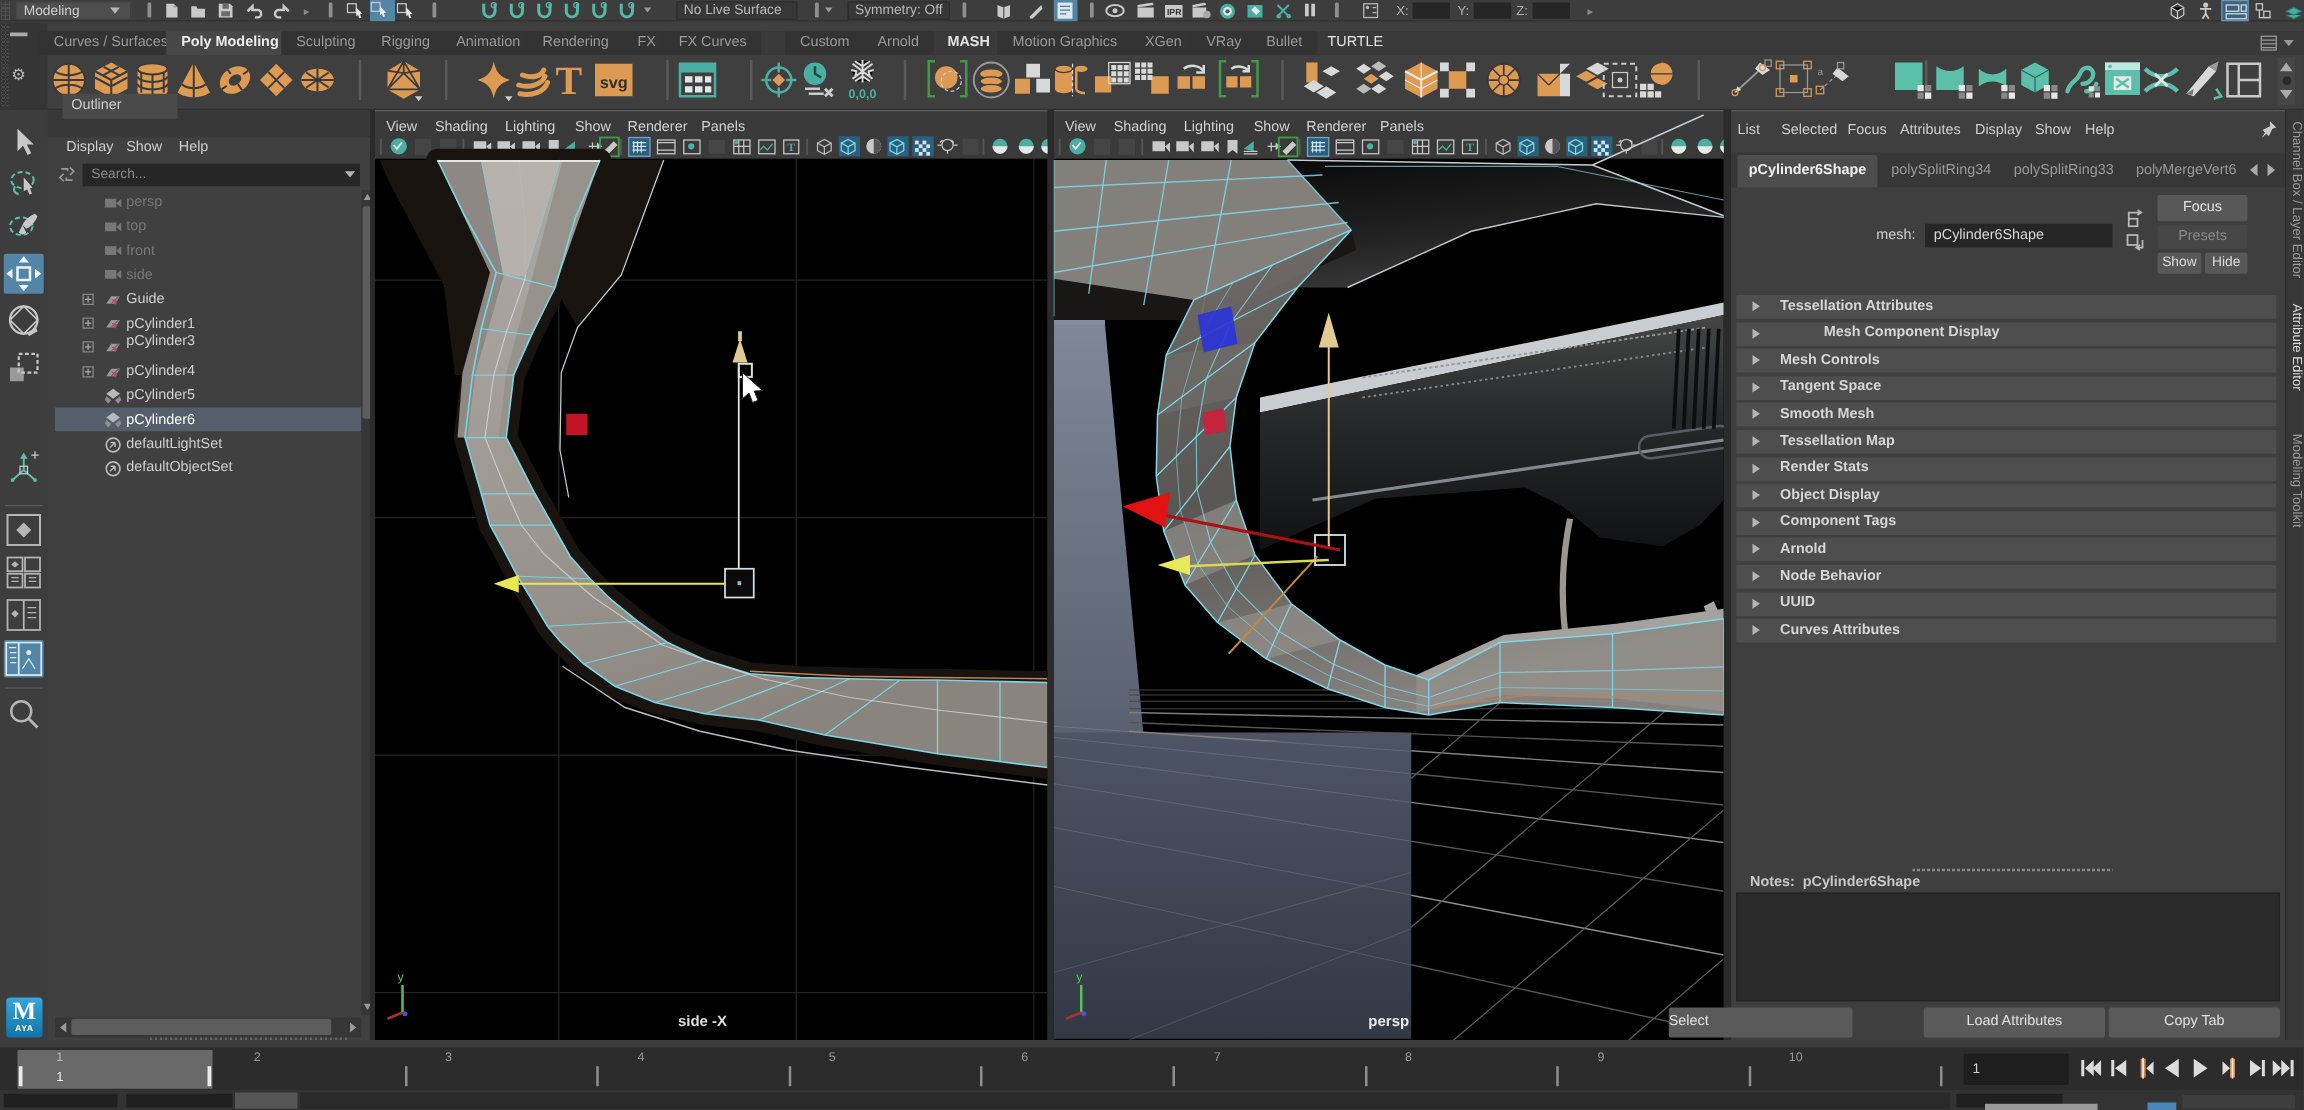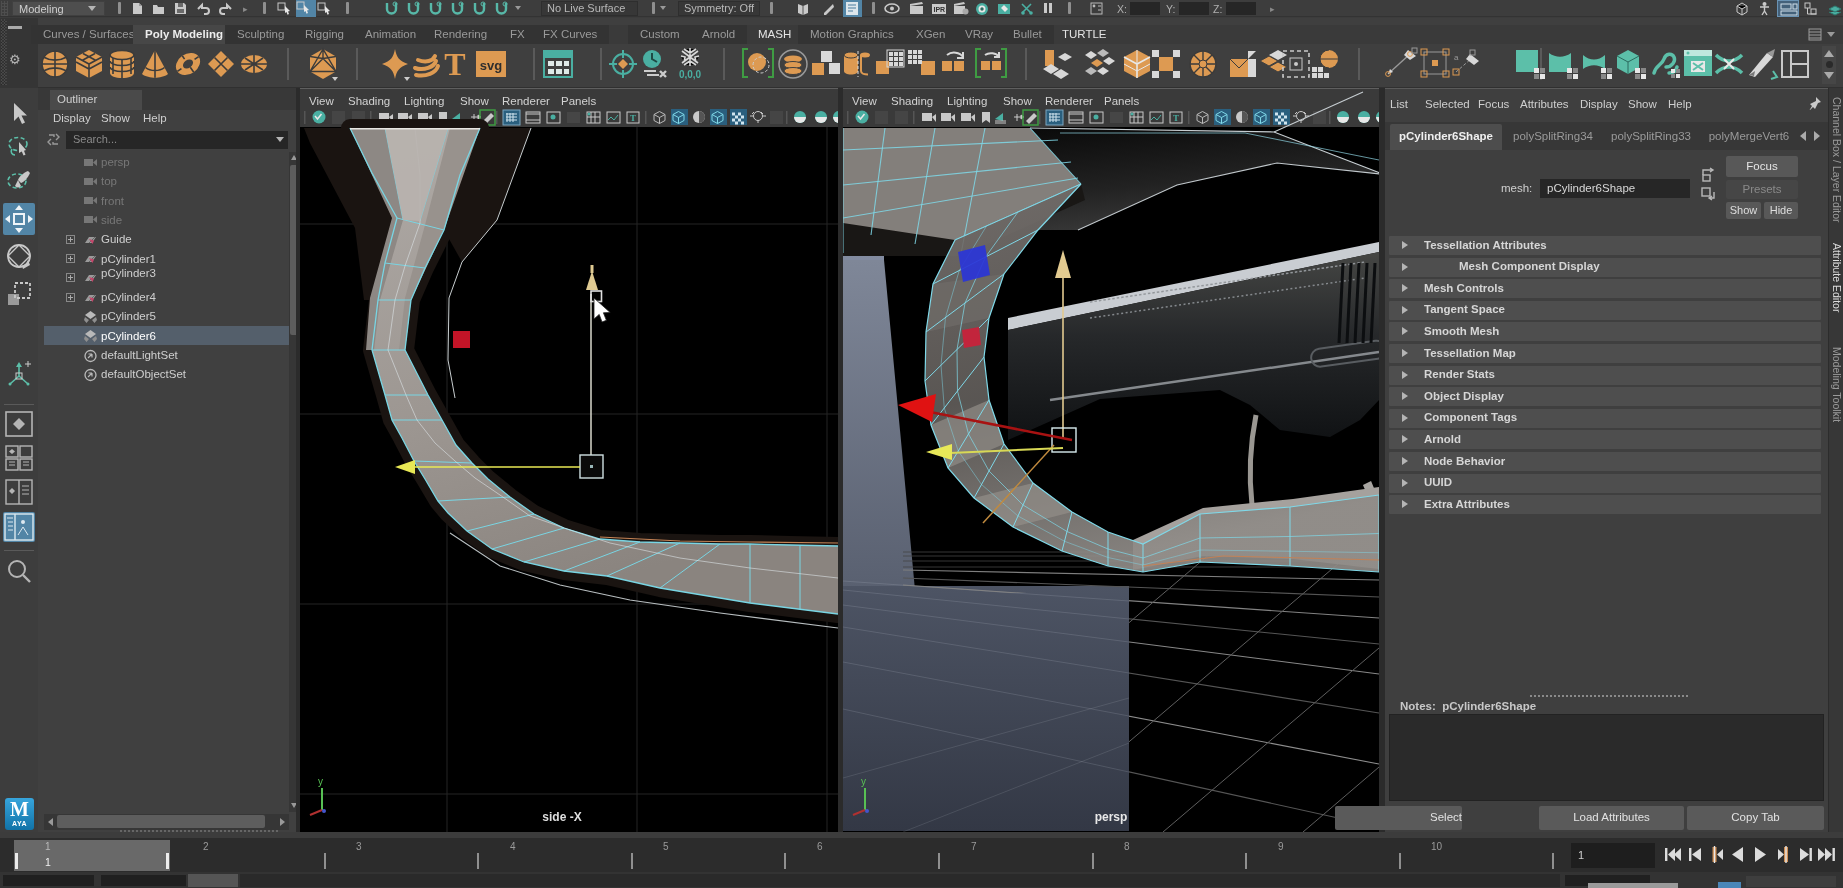--- a/index.html
+++ b/index.html
@@ -224,21 +224,21 @@
 <div class="a" style="left:31px;top:25px;height:19px;padding:0 12px;background:#333;color:#9a9a9a;font-size:11.5px;line-height:18px">Curves / Surfaces</div>
 <div class="a" style="left:133px;top:25px;height:19px;padding:0 12px;background:#474747;color:#ededed;font-size:11.5px;font-weight:bold;line-height:18px">Poly Modeling</div>
 <div class="a" style="left:225px;top:25px;height:19px;padding:0 12px;background:#333;color:#9a9a9a;font-size:11.5px;line-height:18px">Sculpting</div>
 <div class="a" style="left:293px;top:25px;height:19px;padding:0 12px;background:#333;color:#9a9a9a;font-size:11.5px;line-height:18px">Rigging</div>
 <div class="a" style="left:353px;top:25px;height:19px;padding:0 12px;background:#333;color:#9a9a9a;font-size:11.5px;line-height:18px">Animation</div>
 <div class="a" style="left:422px;top:25px;height:19px;padding:0 12px;background:#333;color:#9a9a9a;font-size:11.5px;line-height:18px">Rendering</div>
 <div class="a" style="left:498px;top:25px;height:19px;padding:0 12px;background:#333;color:#9a9a9a;font-size:11.5px;line-height:18px">FX</div>
 <div class="a" style="left:531px;top:25px;height:19px;padding:0 12px;background:#333;color:#9a9a9a;font-size:11.5px;line-height:18px">FX Curves</div>
 <div class="a" style="left:628px;top:25px;height:19px;padding:0 12px;background:#333;color:#9a9a9a;font-size:11.5px;line-height:18px">Custom</div>
 <div class="a" style="left:690px;top:25px;height:19px;padding:0 12px;background:#333;color:#9a9a9a;font-size:11.5px;line-height:18px">Arnold</div>
-<div class="a" style="left:746px;top:25px;height:19px;padding:0 12px;color:#e4e4e4;font-size:11.5px;font-weight:normal;line-height:18px">MASH</div>
+<div class="a" style="left:746px;top:25px;height:19px;padding:0 12px;color:#e4e4e4;font-size:11.5px;font-weight:bold;line-height:18px">MASH</div>
 <div class="a" style="left:798px;top:25px;height:19px;padding:0 12px;background:#333;color:#9a9a9a;font-size:11.5px;line-height:18px">Motion Graphics</div>
 <div class="a" style="left:904px;top:25px;height:19px;padding:0 12px;background:#333;color:#9a9a9a;font-size:11.5px;line-height:18px">XGen</div>
 <div class="a" style="left:953px;top:25px;height:19px;padding:0 12px;background:#333;color:#9a9a9a;font-size:11.5px;line-height:18px">VRay</div>
 <div class="a" style="left:1001px;top:25px;height:19px;padding:0 12px;background:#333;color:#9a9a9a;font-size:11.5px;line-height:18px">Bullet</div>
 <div class="a" style="left:1050px;top:25px;height:19px;padding:0 12px;color:#e4e4e4;font-size:11.5px;font-weight:normal;line-height:18px">TURTLE</div>
 <div class="a" style="left:1808px;top:27px;width:15px;height:15px">
     <svg width="15" height="15">
       <rect x="1" y="2" width="12" height="11" fill="none" stroke="#9a9a9a"></rect>
       <path d="M1 5h12M1 8h12M1 11h12" stroke="#9a9a9a"></path>
     </svg>
@@ -713,21 +713,21 @@
       <circle cx="12" cy="11" r="8" fill="none" stroke="#b5b5b5" stroke-width="2"></circle>
       <path d="M18 17l7 7" stroke="#b5b5b5" stroke-width="2.4"></path>
     </svg>
   </div>
 <div class="a" style="left:5px;top:798px;width:29px;height:32px;background:linear-gradient(180deg,#37a5dc,#1173a8);border-radius:3px;text-align:center">
     <div style="color:#fff;font-size:20px;font-weight:bold;font-family:'Liberation Serif',serif;line-height:22px">M</div>
     <div style="color:#fff;font-size:7px;font-weight:bold;letter-spacing:.5px">AYA</div>
   </div>
 <div class="a" style="left:38px;top:88px;width:262px;height:744px;background:#404040"></div>
 <div class="a" style="left:38px;top:88px;width:262px;height:22px;background:#383838"></div>
-<div class="a" style="left:50px;top:90px;width:92px;height:20px;background:#4a4a4a;color:#cfcfcf;font-size:11.5px;line-height:19px;padding-left:7px">Outliner</div>
+<div class="a" style="left:50px;top:75px;width:92px;height:20px;background:#4a4a4a;color:#cfcfcf;font-size:11.5px;line-height:19px;padding-left:7px">Outliner</div>
 <div class="a txt" style="left:53px;top:112px">Display</div>
 <div class="a txt" style="left:101px;top:112px">Show</div>
 <div class="a txt" style="left:143px;top:112px">Help</div>
 <div class="a" style="left:46px;top:132px;width:15px;height:15px">
     <svg width="15" height="15">
       <path d="M3 3h5v2M12 12H7v-2" fill="none" stroke="#999" stroke-width="1.4"></path>
       <path d="M10 2l3 3-3 3M5 13 2 10l3-3" fill="none" stroke="#999" stroke-width="1.4"></path>
     </svg>
   </div>
 <div class="a" style="left:66px;top:131px;width:222px;height:18px;background:#262626;color:#8a8a8a;font-size:11px;line-height:17px;padding-left:7px">Search...</div>
@@ -1289,25 +1289,25 @@
 <div class="a" style="left:1402px;top:435.4px;width:0;height:0;border-top:4.5px solid transparent;border-bottom:4.5px solid transparent;border-left:6px solid #b5b5b5"></div>
 <div class="a" style="left:1424px;top:432.9px;color:#d6d6d6;font-size:11.5px;font-weight:bold">Arnold</div>
 <div class="a" style="left:1389px;top:452.0px;width:432px;height:19px;background:#4e4e4e;border-radius:1px"></div>
 <div class="a" style="left:1402px;top:457.0px;width:0;height:0;border-top:4.5px solid transparent;border-bottom:4.5px solid transparent;border-left:6px solid #b5b5b5"></div>
 <div class="a" style="left:1424px;top:454.5px;color:#d6d6d6;font-size:11.5px;font-weight:bold">Node Behavior</div>
 <div class="a" style="left:1389px;top:473.6px;width:432px;height:19px;background:#4e4e4e;border-radius:1px"></div>
 <div class="a" style="left:1402px;top:478.6px;width:0;height:0;border-top:4.5px solid transparent;border-bottom:4.5px solid transparent;border-left:6px solid #b5b5b5"></div>
 <div class="a" style="left:1424px;top:476.1px;color:#d6d6d6;font-size:11.5px;font-weight:bold">UUID</div>
 <div class="a" style="left:1389px;top:495.2px;width:432px;height:19px;background:#4e4e4e;border-radius:1px"></div>
 <div class="a" style="left:1402px;top:500.2px;width:0;height:0;border-top:4.5px solid transparent;border-bottom:4.5px solid transparent;border-left:6px solid #b5b5b5"></div>
-<div class="a" style="left:1424px;top:497.7px;color:#d6d6d6;font-size:11.5px;font-weight:bold">Extra Attributes</div>
+<div class="a" style="left:1424px;top:497.7px;color:#d6d6d6;font-size:11.5px;font-weight:bold">Curves Attributes</div>
 <div class="a" style="left:1530px;top:695px;width:160px;height:2px;background:repeating-linear-gradient(90deg,#8a8a8a 0 2px,transparent 2px 4px)"></div>
 <div class="a" style="left:1400px;top:700px;color:#c8c8c8;font-size:11.5px;font-weight:bold">Notes:&nbsp; pCylinder6Shape</div>
 <div class="a" style="left:1389px;top:714px;width:435px;height:87px;background:#2a2a2a;border:1px solid #222"></div>
-<div class="a" style="left:1335px;top:806px;width:127px;height:24px;background:#5a5a5a;border-radius:2px;color:#e2e2e2;font-size:11.5px;text-align:right;line-height:23px">Select</div>
+<div class="a" style="left:1335px;top:806px;width:147px;height:24px;background:#5a5a5a;border-radius:2px;color:#e2e2e2;font-size:11.5px;text-align:left;line-height:23px">Select</div>
 <div class="a" style="left:1539px;top:806px;width:145px;height:24px;background:#5a5a5a;border-radius:2px;color:#e2e2e2;font-size:11.5px;text-align:center;line-height:23px">Load Attributes</div>
 <div class="a" style="left:1687px;top:806px;width:137px;height:24px;background:#5a5a5a;border-radius:2px;color:#e2e2e2;font-size:11.5px;text-align:center;line-height:23px">Copy Tab</div>
 <div class="a" style="left:1828px;top:88px;width:15px;height:744px;background:#373737;border-left:1px solid #2c2c2c"></div>
 <div class="a" style="left:1829px;top:97px;width:14px;height:160px;color:#9a9a9a;font-size:10.5px;writing-mode:vertical-rl;text-align:left;white-space:nowrap">Channel Box / Layer Editor</div>
 <div class="a" style="left:1829px;top:243px;width:14px;height:100px;color:#dcdcdc;font-size:10.5px;writing-mode:vertical-rl;white-space:nowrap">Attribute Editor</div>
 <div class="a" style="left:1829px;top:347px;width:14px;height:100px;color:#9a9a9a;font-size:10.5px;writing-mode:vertical-rl;white-space:nowrap">Modeling Toolkit</div>
 <div class="a" style="left:0;top:832px;width:1843px;height:6px;background:#3c3c3c"></div>
 <div class="a" style="left:0;top:838px;width:1843px;height:34px;background:#2c2c2c"></div>
 <div class="a" style="left:14px;top:840px;width:156px;height:31px;background:#696969"></div>
 <div class="a" style="left:15px;top:853px;width:2.5px;height:16px;background:#ececec"></div>

